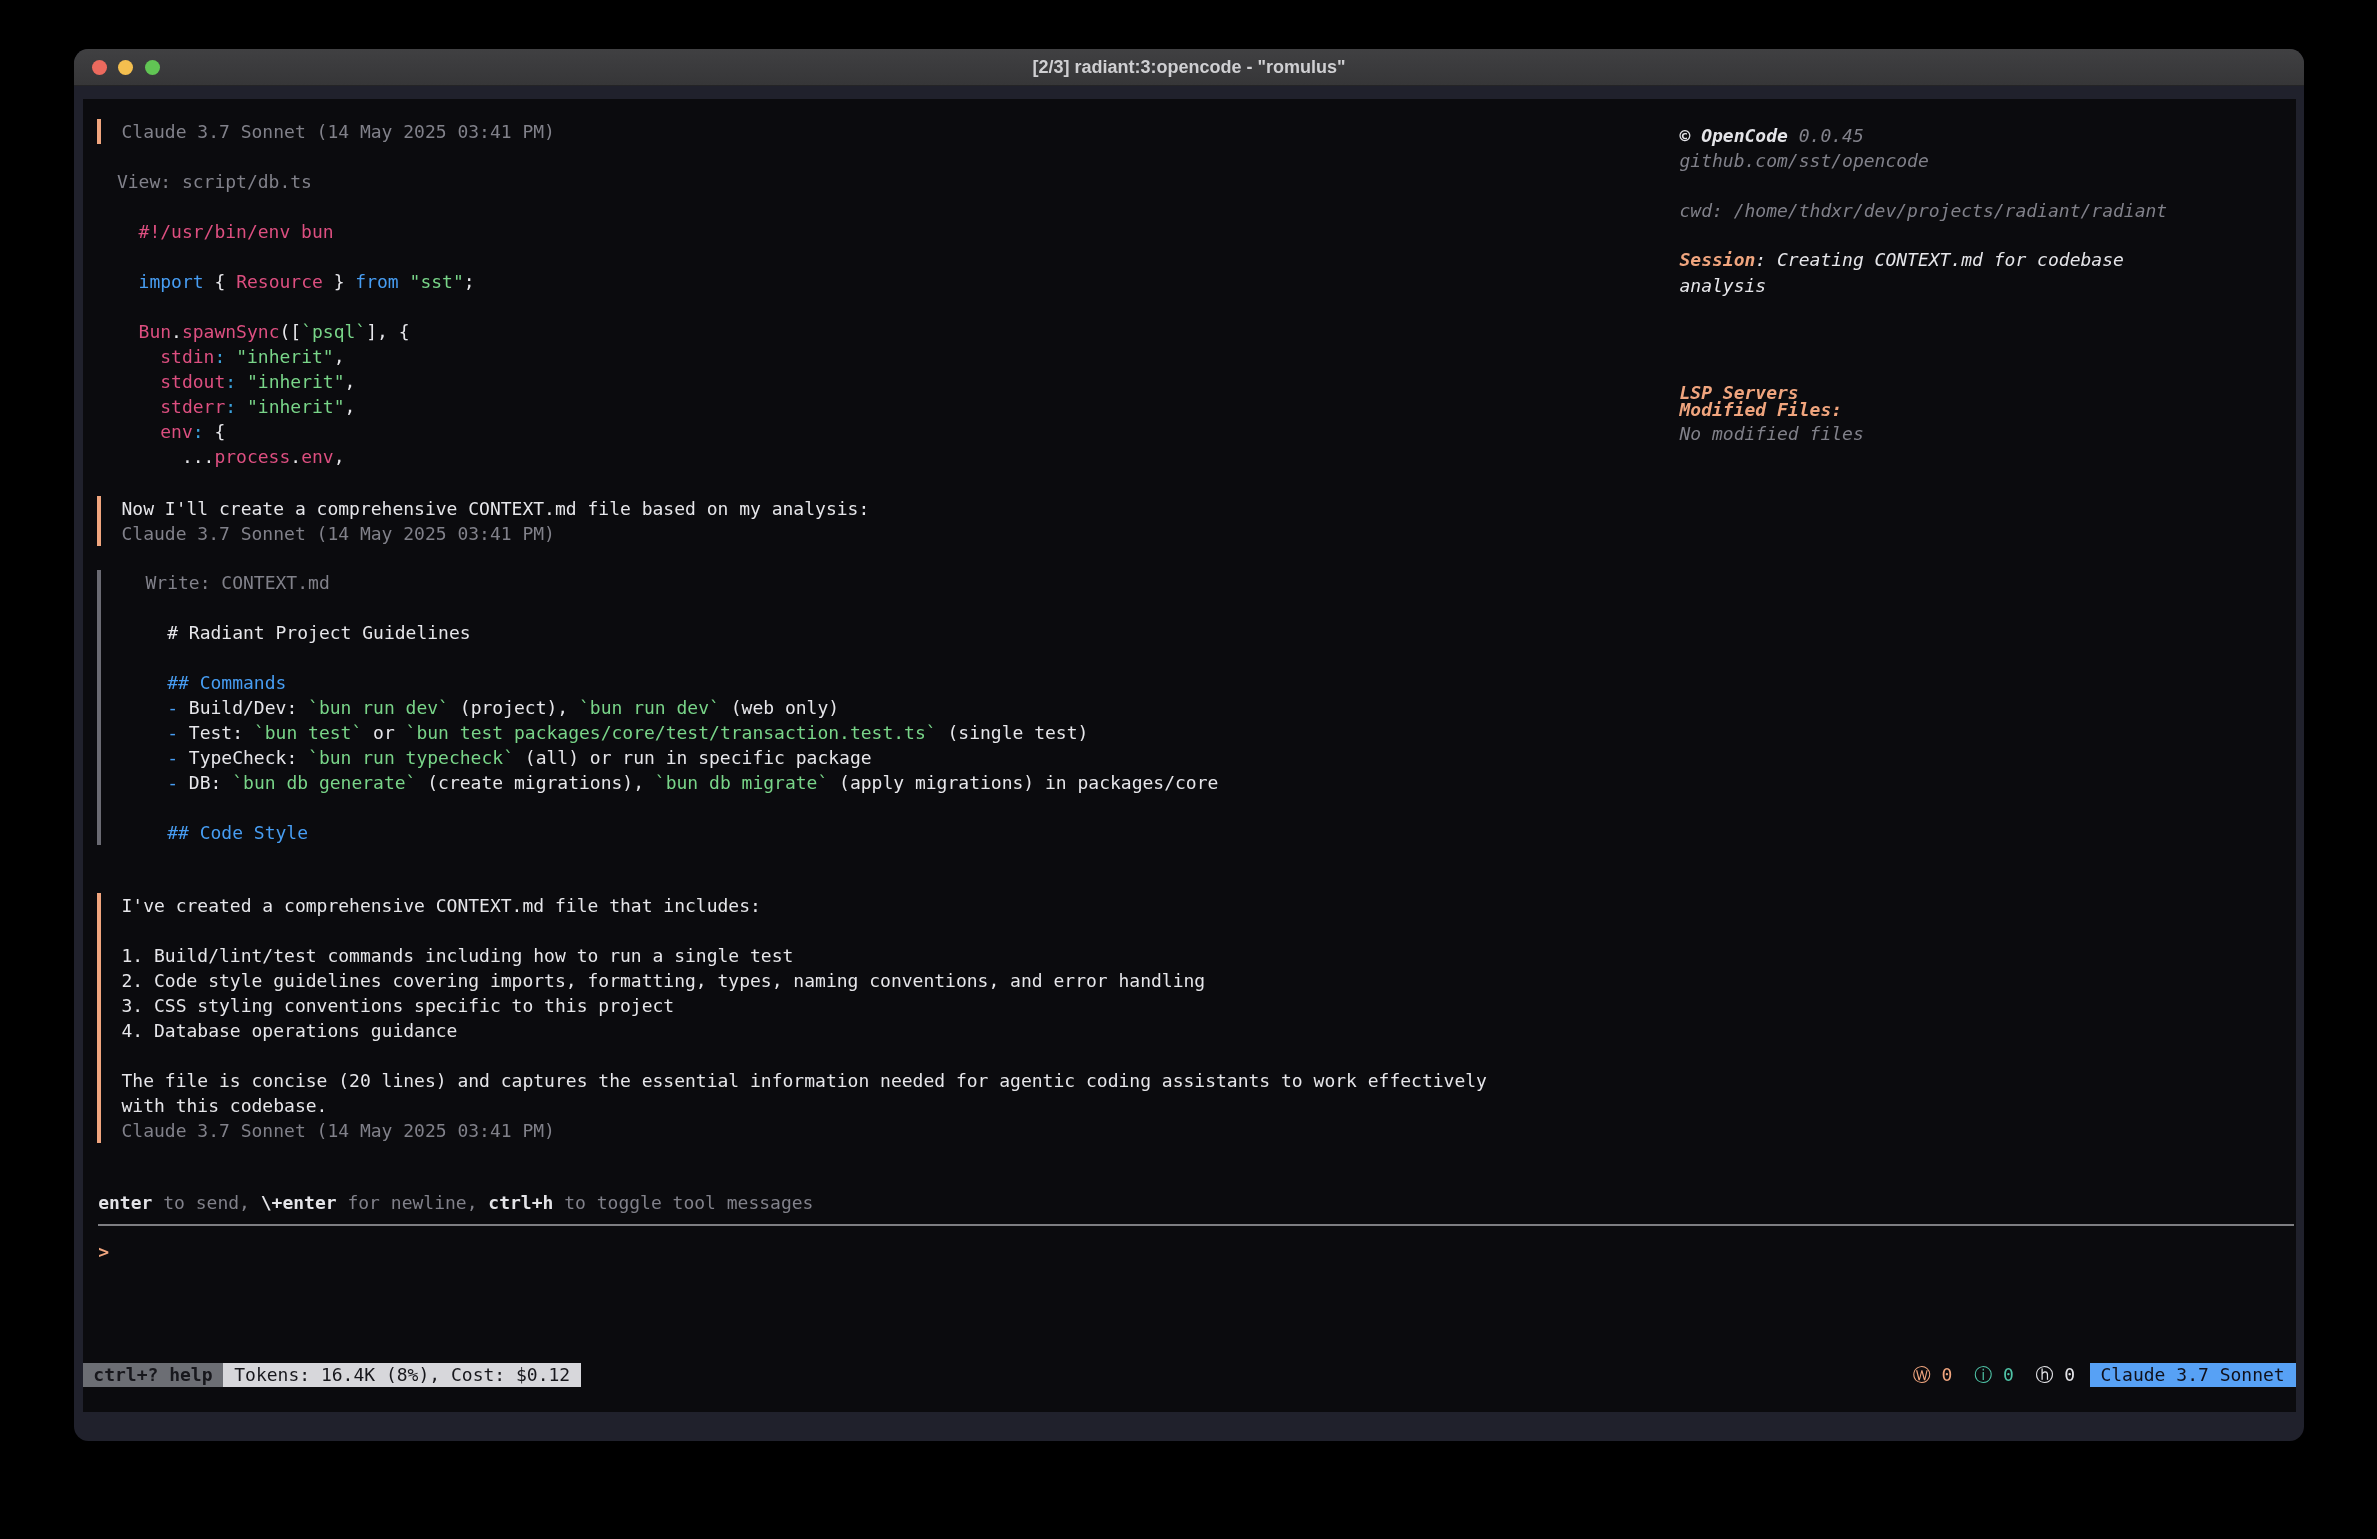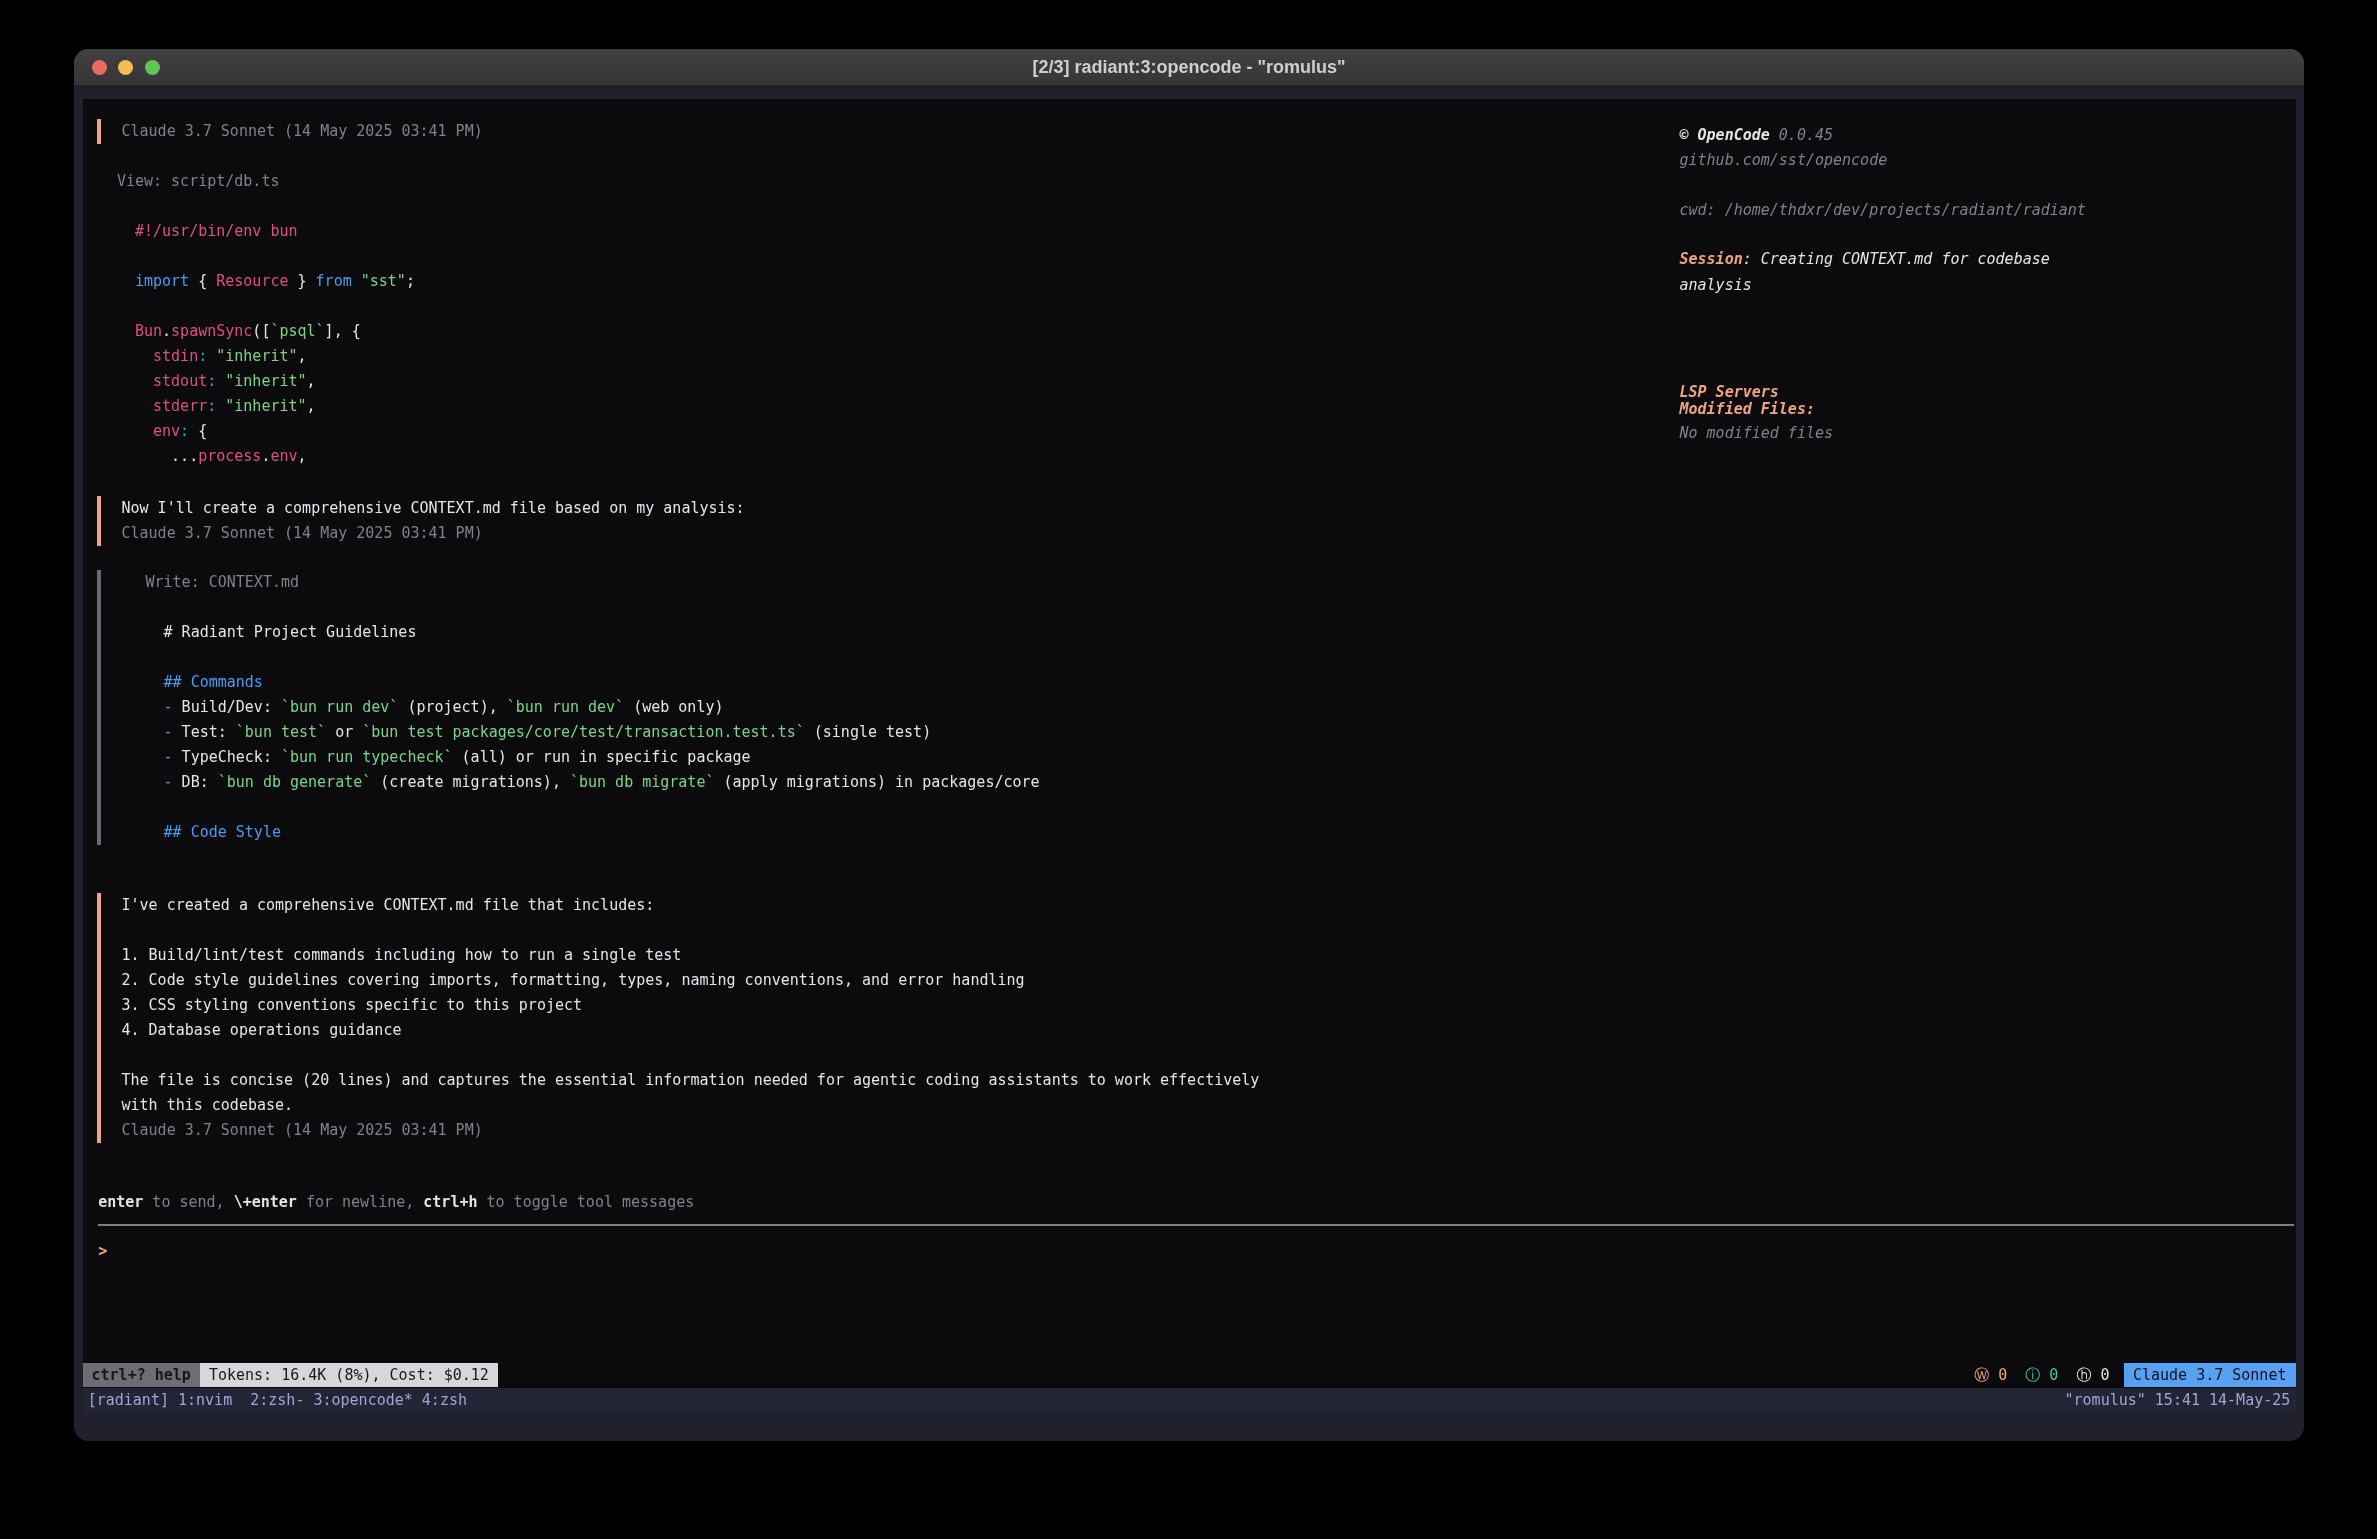--- a/index.html
+++ b/index.html
@@ -29,21 +29,21 @@
   .lights { position:absolute; left:17.6px; top:11px; display:flex; gap:11.7px; }
   .light { width:15px; height:15px; border-radius:50%; }
   .light.red { background:#ec6a5e; }
   .light.yellow { background:#f4bf4f; }
   .light.green { background:#61c554; }
 
   .terminal {
     position:absolute; left:8.5px; top:50px;
     width:2213px; height:1313px;
     background:#0b0b0e;
-    font-size:15px;
+    font-size:18px;
     color:#e6e6ea;
   }
   .line { height:25px; line-height:25px; white-space:pre; }
 
   .block { position:absolute; left:14.4px; display:flex; align-items:stretch; }
   .accent { width:4.6px; flex:none; }
   .accent.orange { background:#f0a57e; }
   .accent.gray   { background:#6a6a72; }
   .block-content { padding-left:20px; }
 
@@ -176,24 +176,20 @@
     <div class="prompt-line"><span class="prompt-caret">&gt;</span></div>
 
     <div class="statusbar">
       <span class="chip-help"> ctrl+? help </span>
       <span class="chip-tokens"> Tokens: 16.4K (8%), Cost: $0.12 </span>
       <span class="status-spacer"></span>
       <span class="diagnostics"><span class="seg-o">Ⓦ 0</span><span class="seg-w">  </span><span class="seg-teal">ⓘ 0</span><span class="seg-w">  </span><span class="seg-w">ⓗ 0</span></span>
       <span class="chip-model"> Claude 3.7 Sonnet </span>
     </div>
 
-    <div class="tmuxbar">
-      <span><span class="seg-tmux">[radiant] </span><span class="seg-tmux">1:nvim</span><span class="seg-tmux">  </span><span class="seg-tmux">2:zsh-</span><span class="seg-tmux"> </span><span class="seg-tmux">3:opencode*</span><span class="seg-tmux"> </span><span class="seg-tmux">4:zsh</span></span>
-      <span>"romulus" 15:41 14-May-25</span>
-    </div>
 
     <div class="sidebar">
       <div class="sb-line sb1"><span class="seg-wb">© </span><span class="seg-wb">OpenCode</span><span class="seg-g"> 0.0.45</span></div>
       <div class="sb-line sb2 seg-g">github.com/sst/opencode</div>
       <div class="sb-line sb3 seg-g">cwd: /home/thdxr/dev/projects/radiant/radiant</div>
       <div class="sb-line sb4"><span class="seg-ob">Session</span><span class="seg-w">: Creating CONTEXT.md for codebase</span></div>
       <div class="sb-line sb5 seg-w">analysis</div>
       <div class="sb-line sb6 seg-ob">LSP Servers</div>
       <div class="sb-line sb7 seg-ob">Modified Files:</div>
       <div class="sb-line sb8 seg-g">No modified files</div>

